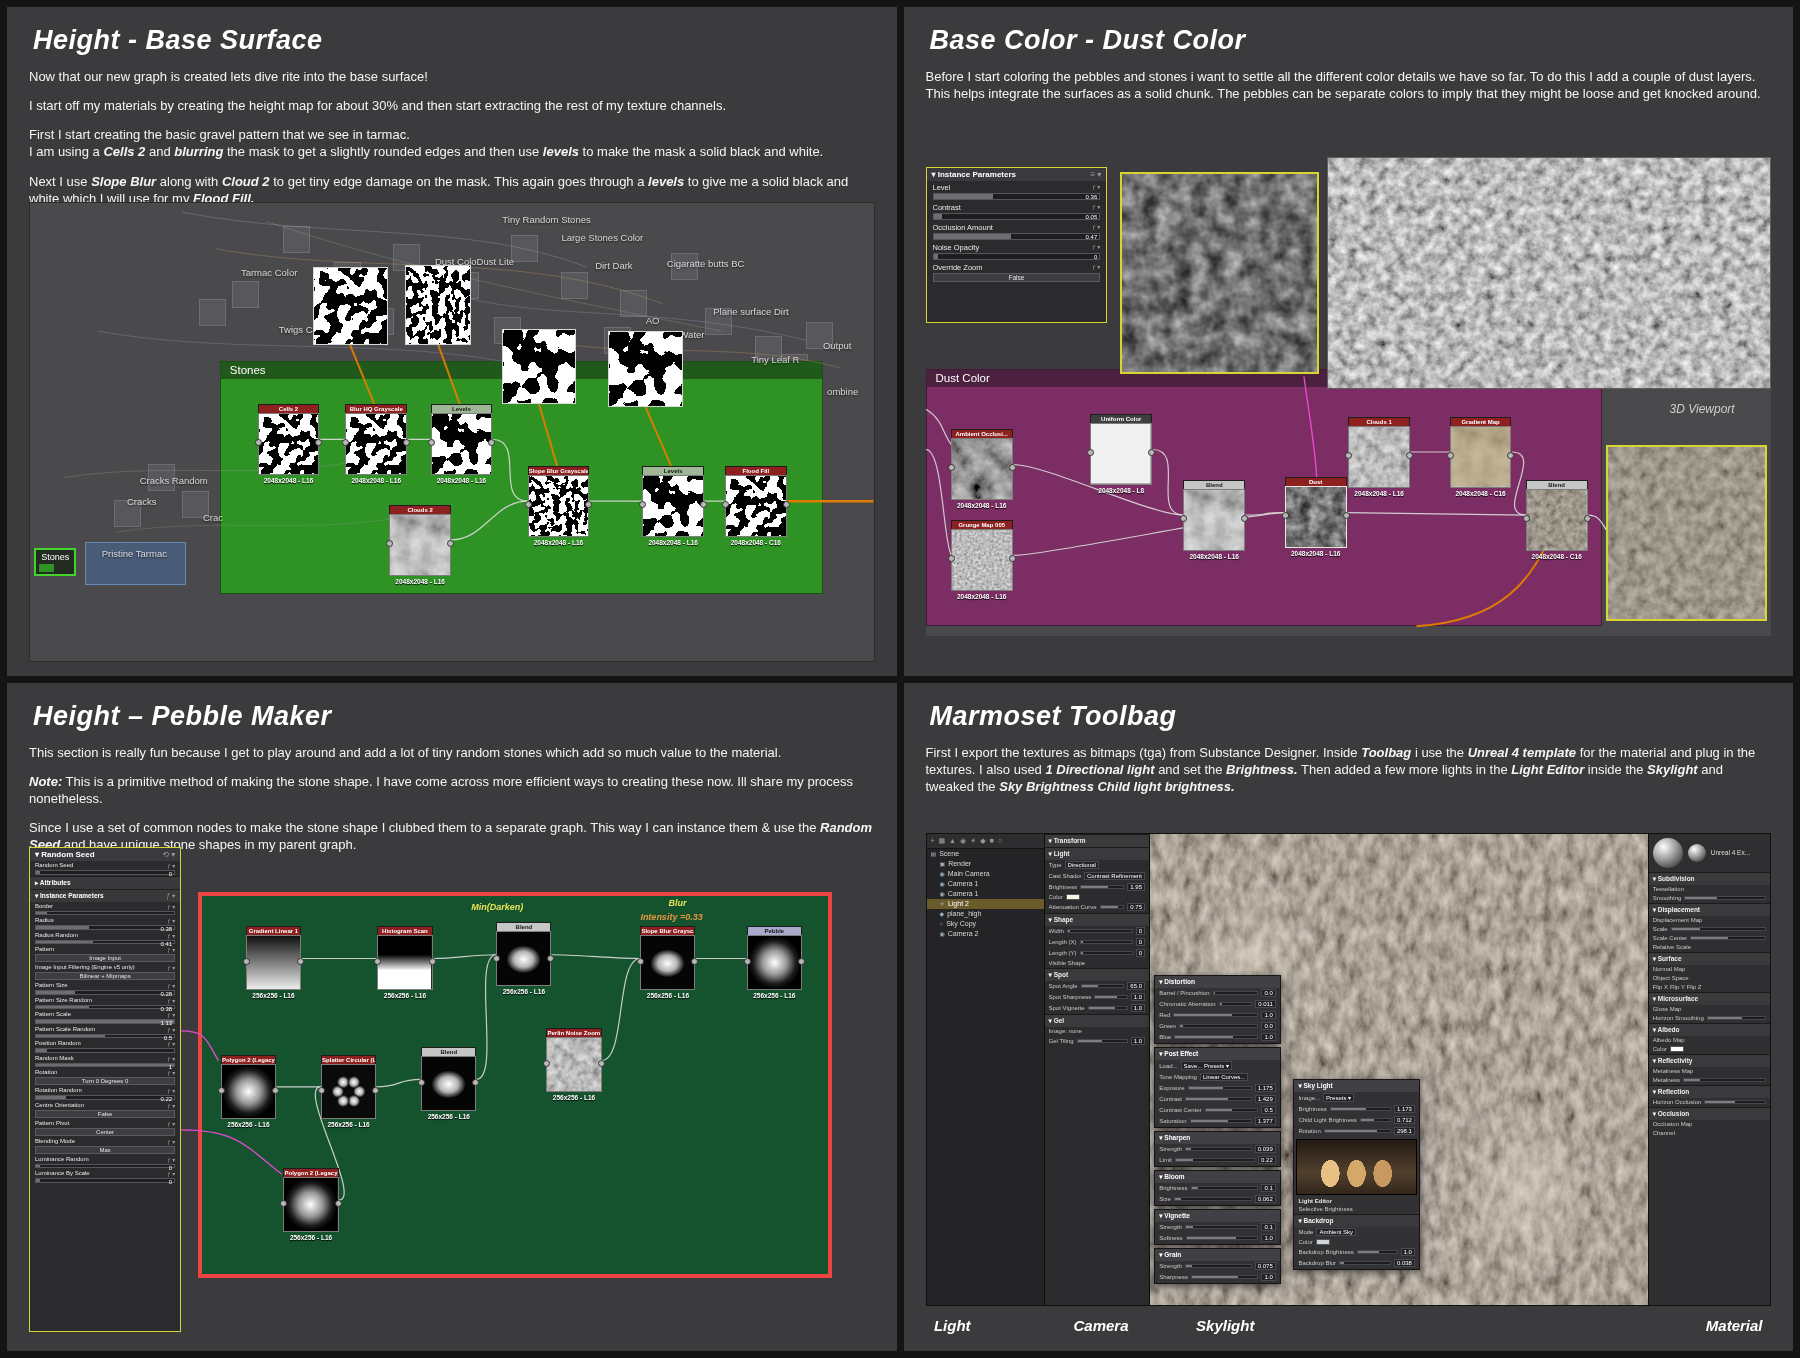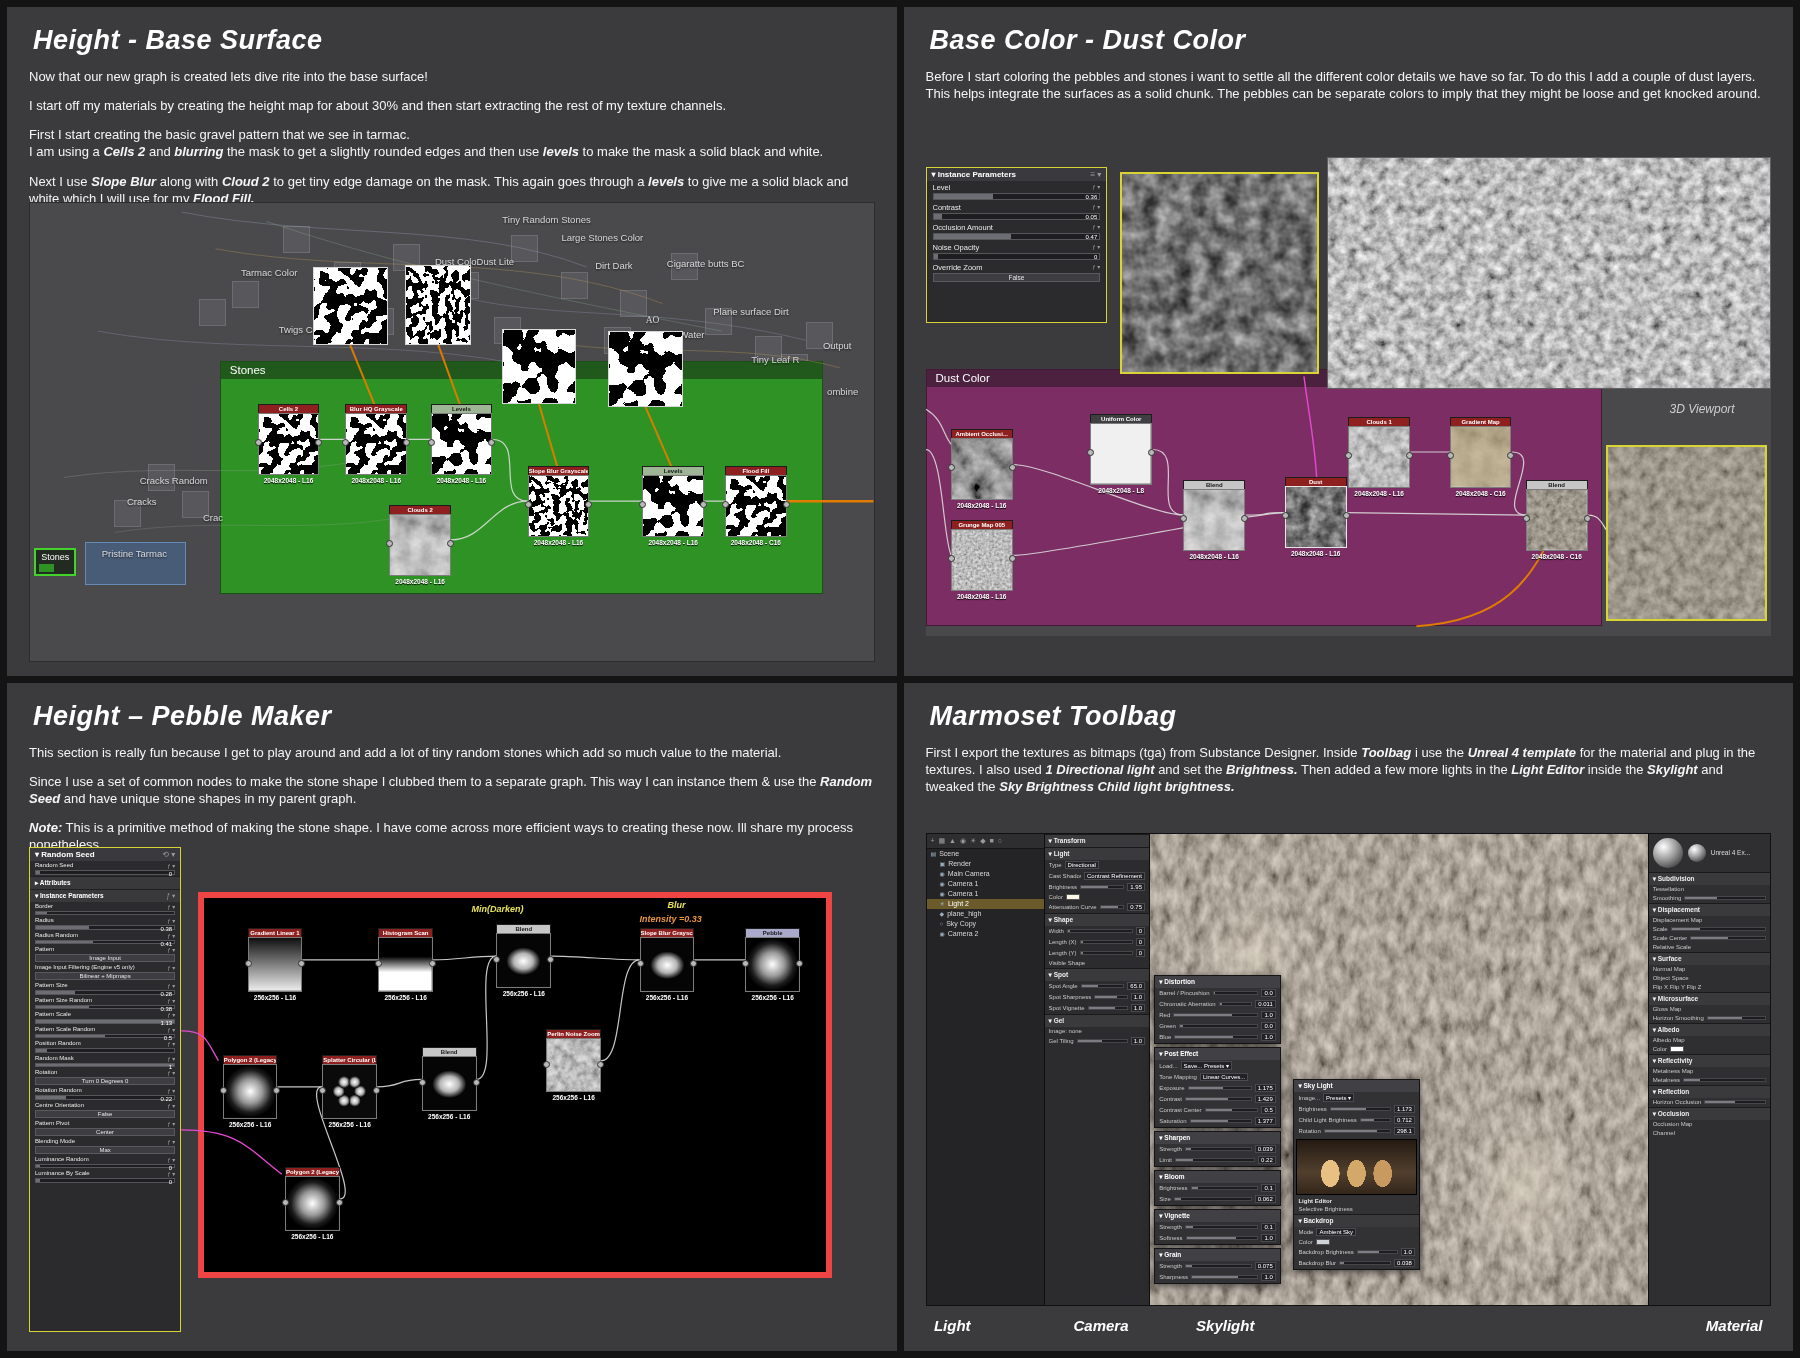--- a/index.html
+++ b/index.html
@@ -8,21 +8,21 @@
   .panel{background:#3b3b3d;position:relative;overflow:hidden;padding:14px 22px}
   .ptitle{font-size:27px;font-style:italic;font-weight:600;color:#fff;padding:4px 0 12px 4px;letter-spacing:.5px}
   .para{font-size:13px;line-height:1.32;color:#f5f5f5;white-space:pre-line;margin-bottom:12px}
   .bi{font-weight:bold;font-style:italic}
   .fig{position:absolute;left:22px;right:22px}
   .fig1{top:195px;bottom:14px;background:#4a4a4c;border:1px solid #2c2c2c}
   .fig2{top:150px;bottom:14px}
   .fig3{top:160px;bottom:14px}
   .fig4{top:150px;bottom:45px;background:#1c1c1e;border:1px solid #101010}
   .canvas2{position:absolute;left:0;top:42%;width:100%;height:53%;background:#49494b;z-index:0}
-  .canvas3{position:absolute;left:20%;top:10%;width:75%;height:78%;background:#000000;border:6px solid #ef4444;z-index:1;overflow:visible}
+  .canvas3{position:absolute;left:20%;top:10%;width:75%;height:78%;background:#14532d;border:4px solid #ef4444;z-index:1;overflow:visible}
   
   .ghost{position:absolute;width:3.2%;aspect-ratio:1;background:rgba(220,220,235,.10);border:1px solid rgba(255,255,255,.13);z-index:1}
   .bglabel{position:absolute;font-size:9.5px;color:#e9e9e9;opacity:.88;white-space:nowrap;text-shadow:0 1px 2px rgba(0,0,0,.8);z-index:2}
   .selrect{position:absolute;background:rgba(72,122,188,.38);border:1px solid rgba(130,175,235,.55);z-index:1}
   .ngroup{position:absolute;border:1px solid rgba(0,0,0,.45);z-index:1}
   .g-green{background:#2e9324}
   .g-purple{background:#7c2d64}
   .ngroup-head{height:17px;background:rgba(18,18,18,.45);color:#fff;font-size:11.5px;line-height:17px;padding-left:9px;white-space:nowrap}
   .wirewrap{position:absolute;inset:0;z-index:3;pointer-events:none}
   .wirewrap svg{width:100%;height:100%;display:block;overflow:visible}
@@ -248,21 +248,21 @@
         <div class="ghost" style="left: 10%; top: 65%;"></div>
         <div class="ghost" style="left: 89%; top: 33%;"></div>
         <div class="ghost" style="left: 92%; top: 26%;"></div>
         <div class="bglabel" style="left: 56%; top: 2.5%;">Tiny Random Stones</div>
         <div class="bglabel" style="left: 63%; top: 6.4%;">Large Stones Color</div>
         <div class="bglabel" style="left: 48%; top: 11.5%;">Dust ColoDust Lite</div>
         <div class="bglabel" style="left: 67%; top: 12.5%;">Dirt Dark</div>
         <div class="bglabel" style="left: 75.5%; top: 12%;">Cigaratte butts BC</div>
         <div class="bglabel" style="left: 25%; top: 14%;">Tarmac Color</div>
         <div class="bglabel" style="left: 29.5%; top: 26.5%;">Twigs Color</div>
-        <div class="bglabel" style="left: 73%; top: 24.5%; font-family: Liberation Serif, serif;">AO</div>
+        <div class="bglabel" style="left: 73%; top: 24.5%;">AO</div>
         <div class="bglabel" style="left: 81%; top: 22.5%;">Plane surface Dirt</div>
         <div class="bglabel" style="left: 77%; top: 27.5%;">Water</div>
         <div class="bglabel" style="left: 94%; top: 30%;">Output</div>
         <div class="bglabel" style="left: 85.5%; top: 33%;">Tiny Leaf R</div>
         <div class="bglabel" style="left: 94.5%; top: 40%;">ombine</div>
         <div class="bglabel" style="left: 13%; top: 59.5%;">Cracks Random</div>
         <div class="bglabel" style="left: 11.5%; top: 64%;">Cracks</div>
         <div class="bglabel" style="left: 20.5%; top: 67.5%;">Crac</div>
         <div class="bglabel" style="left: 8.5%; top: 75.5%;">Pristine Tarmac</div>
         <div class="selrect" style="left: 6.5%; top: 74%; width: 12%; height: 9.5%;"></div>
@@ -550,22 +550,22 @@
           </div>
           <div class="ncap">2048x2048 - C16</div>
         </div>
       </div>
   </section>
 
   <section class="panel">
     <h1 class="ptitle">Height – Pebble Maker</h1>
     <div id="text3">
         <p class="para"><span>This section is really fun because I get to play around and add a lot of tiny random stones which add so much value to the material.</span></p>
+        <p class="para"><span class="bi">Note:</span><span> This is a primitive method of making the stone shape. I have come across more efficient ways to creating these now. Ill share my process nonetheless.</span></p>
         <p class="para"><span>Since I use a set of common nodes to make the stone shape I clubbed them to a separate graph. This way I can instance them &amp; use the </span><span class="bi">Random Seed</span><span> and have unique stone shapes in my parent graph.</span></p>
-        <p class="para"><span class="bi">Note:</span><span> This is a primitive method of making the stone shape. I have come across more efficient ways to creating these now. Ill share my process nonetheless.</span></p>
       </div>
     <div class="fig fig3" id="fig3">
       <div class="pp params3" id="params3">
           <div class="phead">
             <span>▾ Random Seed</span>
             <span class="picons">⟲ ▾</span>
           </div>
           <div class="prow">
             <div class="plab">
               <span>Random Seed</span>

